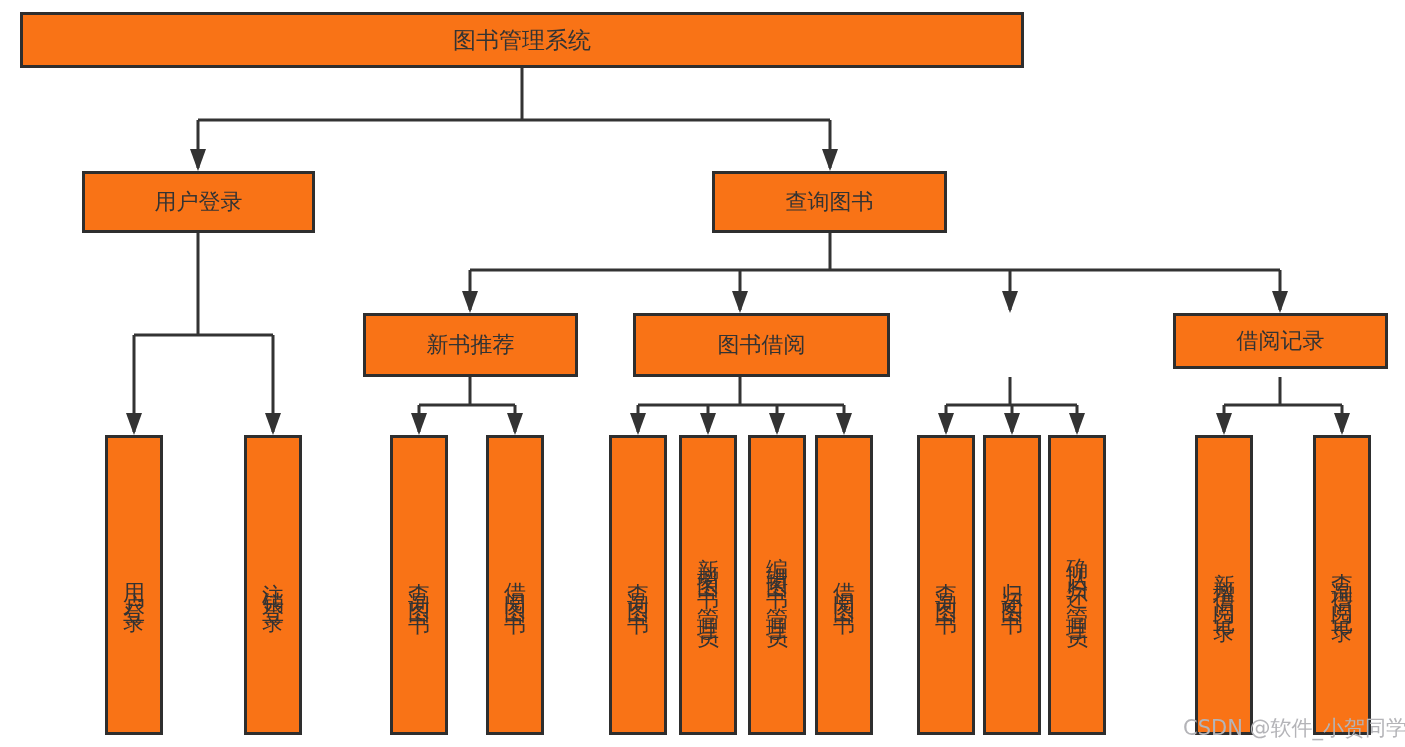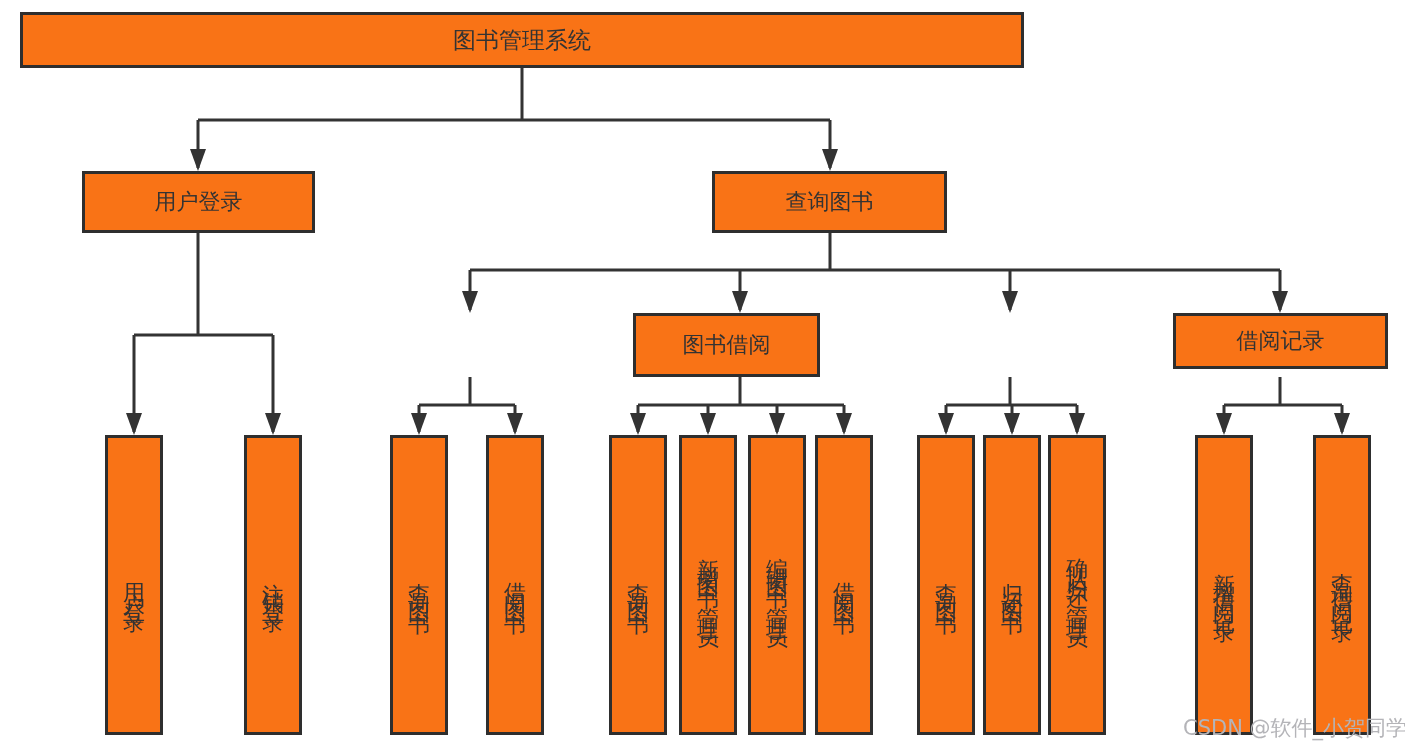--- a/index.html
+++ b/index.html
@@ -96,21 +96,24 @@
     <span>图书管理系统</span>
   </div>
 
   <div class="box" style="left:82px; top:171px; width:233px; height:62px">
     <span>用户登录</span>
   </div>
   <div class="box" style="left:712px; top:171px; width:235px; height:62px">
     <span>查询图书</span>
   </div>
 
-  <div class="box" style="left:633px; top:313px; width:187px; height:64px">
+  <div class="box" style="left:363px; top:313px; width:215px; height:64px">
+    <span>新书推荐</span>
+  </div>
+  <div class="box" style="left:633px; top:313px; width:257px; height:64px">
     <span>图书借阅</span>
   </div>
   <div class="box" style="left:1173px; top:313px; width:215px; height:56px">
     <span>借阅记录</span>
   </div>
 
   <div class="box leaf" style="left:105px">
     <span>用户登录</span>
   </div>
   <div class="box leaf" style="left:244px">

